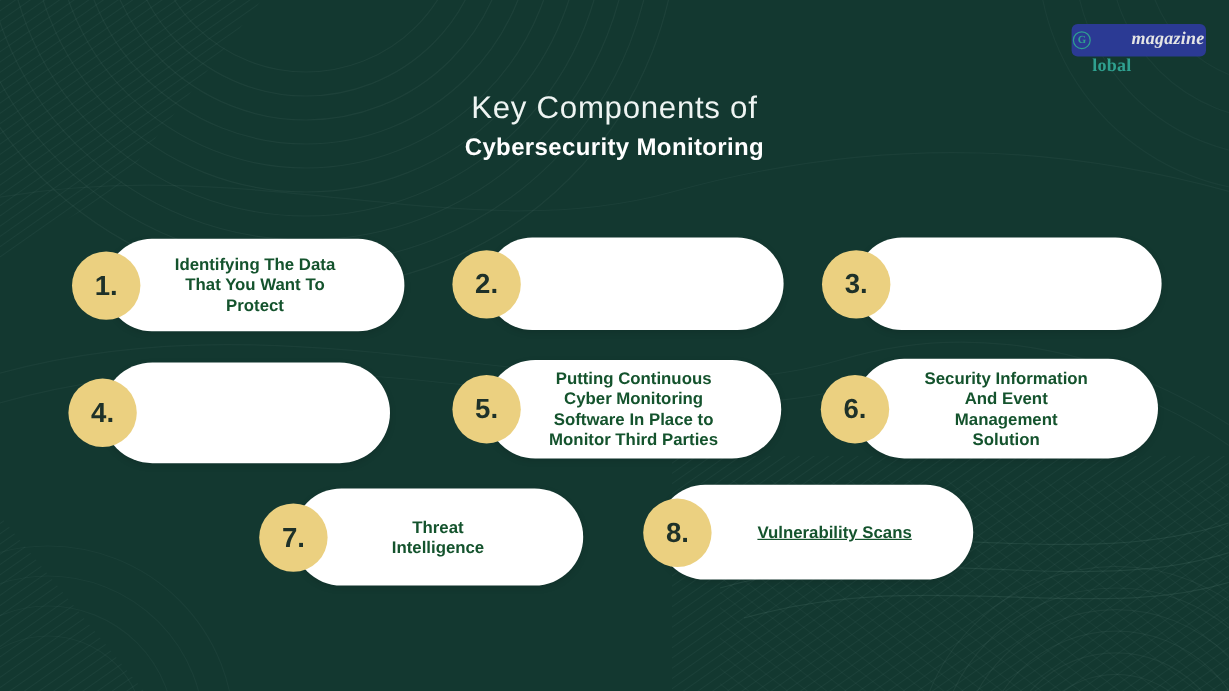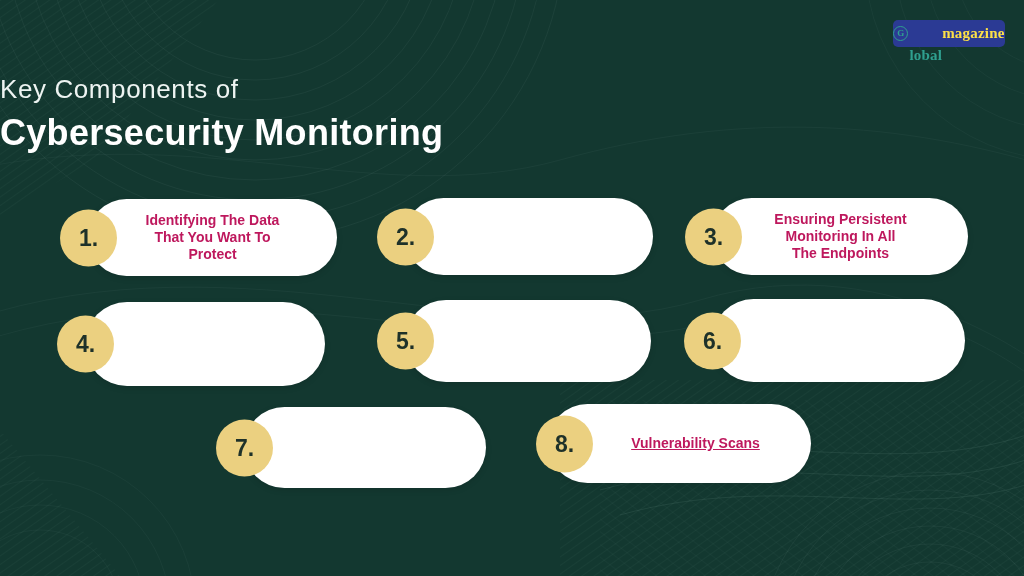--- a/index.html
+++ b/index.html
@@ -18,35 +18,35 @@
     display:flex;align-items:center;justify-content:center;
     font-family:"Liberation Serif", serif;font-weight:bold;font-size:15px;
     letter-spacing:.2px;
   }
   .logo-g{
     display:inline-flex;align-items:center;justify-content:center;
     width:13px;height:13px;border:1.3px solid #2fa08f;border-radius:50%;
     font-size:9px;line-height:9px;color:#2fa08f;margin-right:1px;flex:0 0 auto;
   }
   .logo-part1{color:#2fa08f;margin-top:44px;}
-  .logo-part2{color:#fde047;}
+  .logo-part2{color:#e5e5e5;font-style:italic;}
 
   
-  .title{position:absolute;top:74px;left:0;width:100%;color:#ffffff;}
+  .title{position:absolute;top:74px;left:0;width:100%;text-align:center;color:#ffffff;}
   .title-line1{display:block;font-size:26px;font-weight:400;letter-spacing:.6px;color:#eef4f2;}
-  .title-line2{display:block;font-size:36px;font-weight:700;letter-spacing:.3px;margin-top:7px;}
+  .title-line2{display:block;font-size:20px;font-weight:700;letter-spacing:.3px;margin-top:7px;}
 
   
   .card{
     position:absolute;background:#ffffff;border-radius:42px;
     display:flex;align-items:center;justify-content:center;
     box-shadow:0 2px 6px rgba(0,0,0,0.12);
   }
   .card-text{
-    font-weight:700;font-size:14px;line-height:17px;color:#be185d;
+    font-weight:700;font-size:14px;line-height:17px;color:#14532d;
     text-align:center;white-space:pre-line;padding:0 12px;
   }
   .num-circle{
     position:absolute;left:-28px;top:50%;transform:translateY(-50%);
     width:57px;height:57px;border-radius:50%;background:#ebd080;
     display:flex;align-items:center;justify-content:center;
     font-size:23px;font-weight:700;color:#1e3129;
   }
   .c1{left:88px;top:199px;width:249px;height:77px;}
   .c2{left:405px;top:198px;width:248px;height:77px;}
@@ -150,43 +150,50 @@
   </div>
   <div class="card c2">
     <div class="num-circle">
         <span>2.</span>
       </div>
   </div>
   <div class="card c3">
     <div class="num-circle">
         <span>3.</span>
       </div>
-    <div class="card-text">Ensuring Persistent
-Monitoring In All
-The Endpoints</div>
   </div>
   <div class="card c4">
     <div class="num-circle">
         <span>4.</span>
       </div>
   </div>
   <div class="card c5">
     <div class="num-circle">
         <span>5.</span>
       </div>
+    <div class="card-text">Putting Continuous
+Cyber Monitoring
+Software In Place to
+Monitor Third Parties</div>
   </div>
   <div class="card c6">
     <div class="num-circle">
         <span>6.</span>
       </div>
+    <div class="card-text">Security Information
+And Event
+Management
+Solution</div>
   </div>
   <div class="card c7">
     <div class="num-circle">
         <span>7.</span>
       </div>
+    <div class="card-text">Threat
+Intelligence</div>
   </div>
   <div class="card c8">
     <div class="num-circle">
         <span>8.</span>
       </div>
     <div class="card-text">Vulnerability Scans</div>
   </div>
 
 </div>
 

